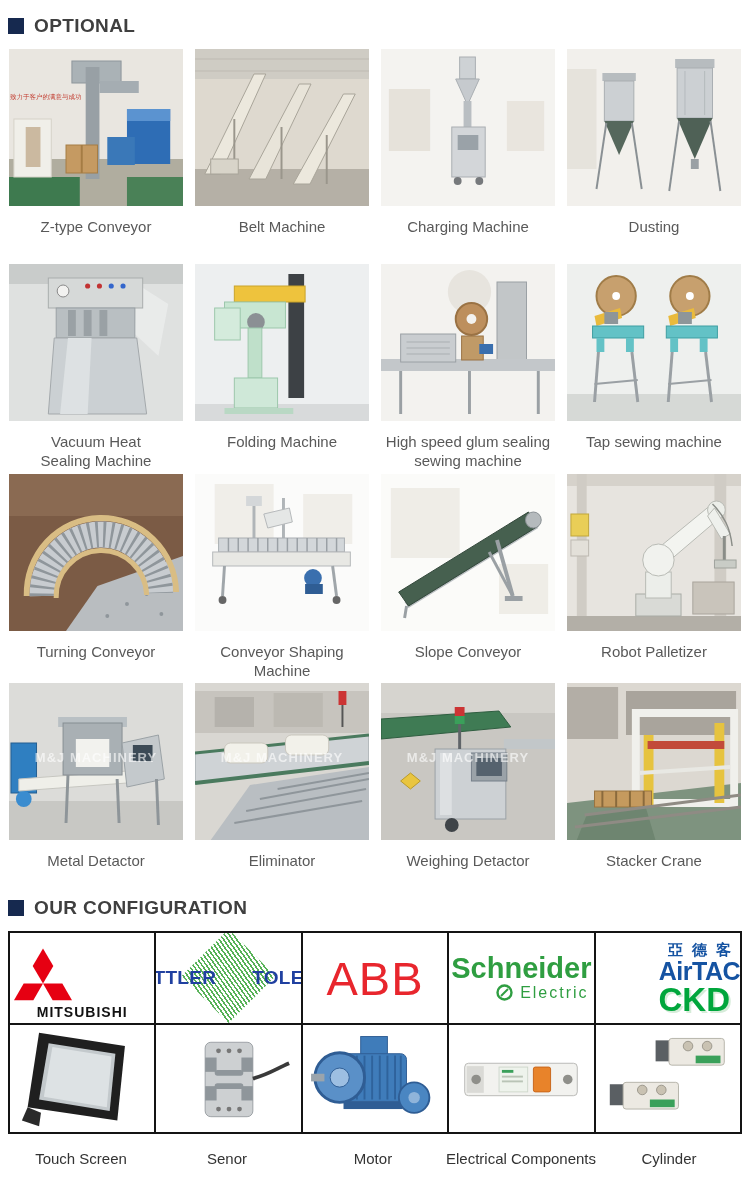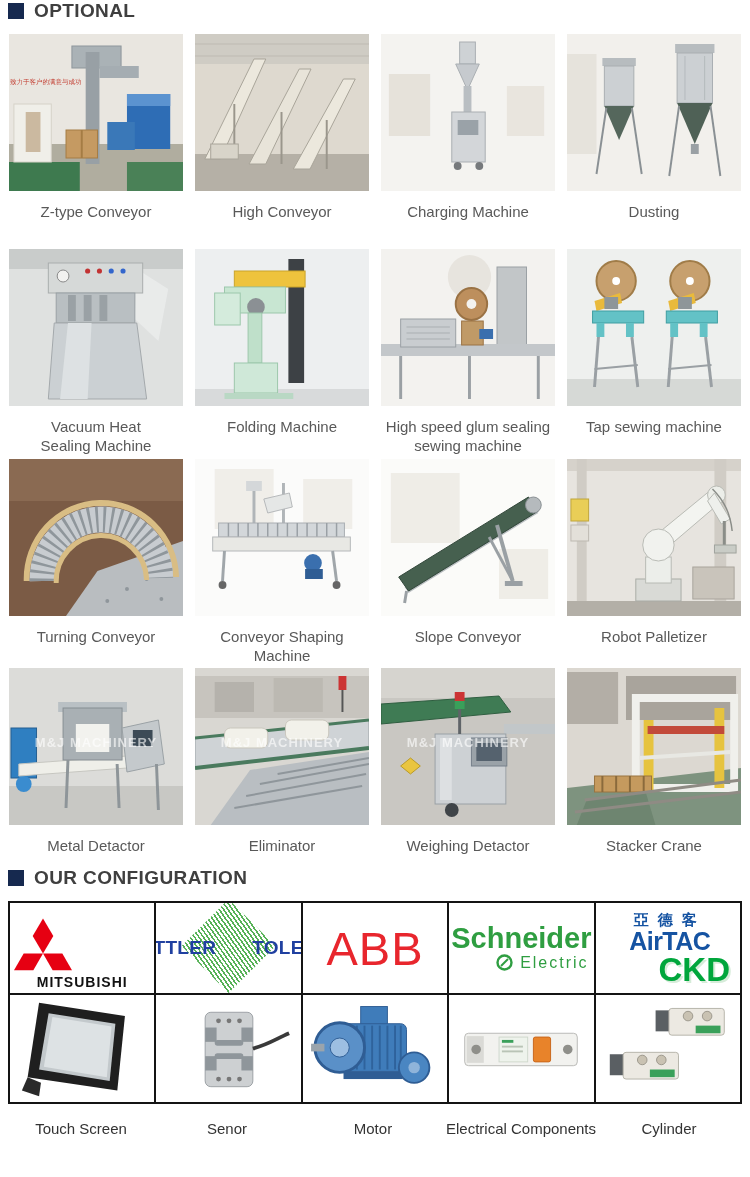--- a/index.html
+++ b/index.html
@@ -1,19 +1,19 @@
 <!DOCTYPE html>
 <html><head>
 <meta charset="utf-8">
 <style>
   html,body{margin:0;padding:0;background:#fff}
   body{width:750px;font-family:"Liberation Sans",sans-serif;color:#333}
 
   
-  .sec-head{display:flex;align-items:center;gap:10px;padding:0 8px 12px 8px}
+  .sec-head{display:flex;align-items:center;gap:10px;padding:15px 8px 12px 8px}
   .bullet{width:16px;height:16px;background:#16294f;flex:0 0 auto}
   .sec-title{margin:0;font-size:19px;font-weight:bold;color:#3f3f3f;letter-spacing:.4px}
 
   
   .grid-row{display:grid;grid-template-columns:repeat(4,1fr);column-gap:12px;padding:0 9px}
   .cell{margin:0}
   .ph{position:relative;height:157px;overflow:hidden;background:#f2f1ee}
   .ph svg{display:block;width:100%;height:100%}
   .cap{text-align:center;font-size:15px;color:#595959;white-space:pre-line;line-height:1.25;padding-top:12px}
   .r1 .cap{min-height:46px}
@@ -40,21 +40,21 @@
       clip-path:polygon(50% 0,100% 50%,50% 100%,0 50%)}
   .mt-text{position:relative;display:flex;gap:36px;font-weight:bold;font-size:19px;color:#2040a0;letter-spacing:.3px}
 
   .abb-cell{display:flex;align-items:center;justify-content:center;height:100%}
   .abb{font-size:47px;font-weight:normal;color:#e8262d;letter-spacing:1px}
 
   .sch{display:flex;flex-direction:column;align-items:center;justify-content:center;height:100%}
   .sch-1{font-size:29px;font-weight:bold;color:#2f9e41;line-height:1}
   .sch-2{display:flex;align-items:center;gap:7px;margin-left:42px;color:#2f9e41;font-size:16px;letter-spacing:2px;line-height:1.2}
 
-  .air{display:flex;flex-direction:column;align-items:center;justify-content:center;height:100%;padding-left:4px;box-sizing:border-box}
+  .air{display:flex;flex-direction:column;align-items:flex-end;justify-content:center;height:100%;padding-left:4px;box-sizing:border-box}
   .air-cn{font-size:15px;font-weight:bold;color:#1553a2;letter-spacing:9px;line-height:1.2}
   .air-latin{font-size:25px;font-weight:bold;color:#1553a2;letter-spacing:-.5px;line-height:1}
   .air-ckd{align-self:flex-end;margin-right:10px;font-size:33px;font-weight:bold;color:#00a63c;line-height:.95;text-shadow:2px 2px 0 #d6ecd9}
 
   .comp-caps{display:flex;margin:0 8px;padding-top:16px}
   .comp-caps .ccap{flex:1;text-align:center;font-size:15px;color:#333;white-space:nowrap}
 </style>
 </head>
 <body>
 
@@ -98,21 +98,21 @@
         <rect y="120" width="177" height="37" fill="#b5b0a6"></rect>
         <polygon points="10,125 60,25 72,25 26,125" fill="#ece8dd" stroke="#a8a499"></polygon>
         <polygon points="55,130 106,35 118,35 72,130" fill="#e8e4d9" stroke="#a8a499"></polygon>
         <polygon points="100,135 151,45 163,45 117,135" fill="#ece8dd" stroke="#a8a499"></polygon>
         <line x1="40" y1="70" x2="40" y2="125" stroke="#9a968c" stroke-width="2"></line>
         <line x1="88" y1="78" x2="88" y2="130" stroke="#9a968c" stroke-width="2"></line>
         <line x1="134" y1="86" x2="134" y2="135" stroke="#9a968c" stroke-width="2"></line>
         <rect x="16" y="110" width="28" height="15" fill="#d8d4c9" stroke="#a8a499"></rect>
       </svg>
     </div>
-    <figcaption class="cap">High Conveyor</figcaption>
+    <figcaption class="cap">Belt Machine</figcaption>
   </figure>
 
   <figure class="cell">
     <div class="ph">
       <svg viewBox="0 0 177 157" preserveAspectRatio="none">
         <rect width="177" height="157" fill="#f4f3f0"></rect>
         <rect x="8" y="40" width="42" height="62" fill="#e6e2da"></rect>
         <rect x="128" y="52" width="38" height="50" fill="#e9e5de"></rect>
         <rect x="80" y="8" width="16" height="22" fill="#ced2d5" stroke="#a9aeb2"></rect>
         <polygon points="76,30 100,30 88,56" fill="#c6cace" stroke="#a9aeb2"></polygon>

